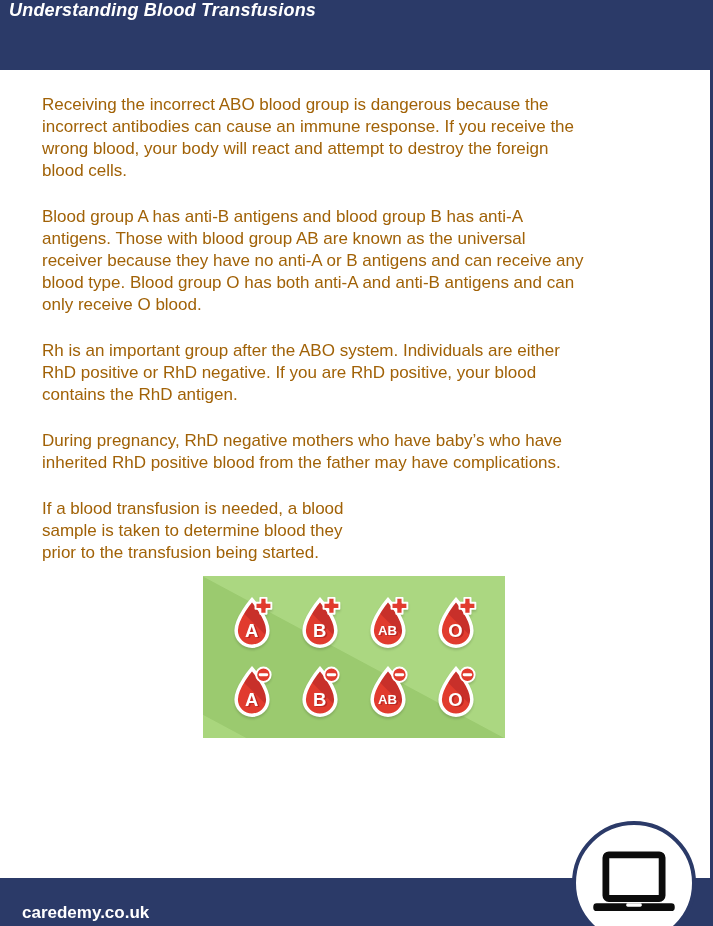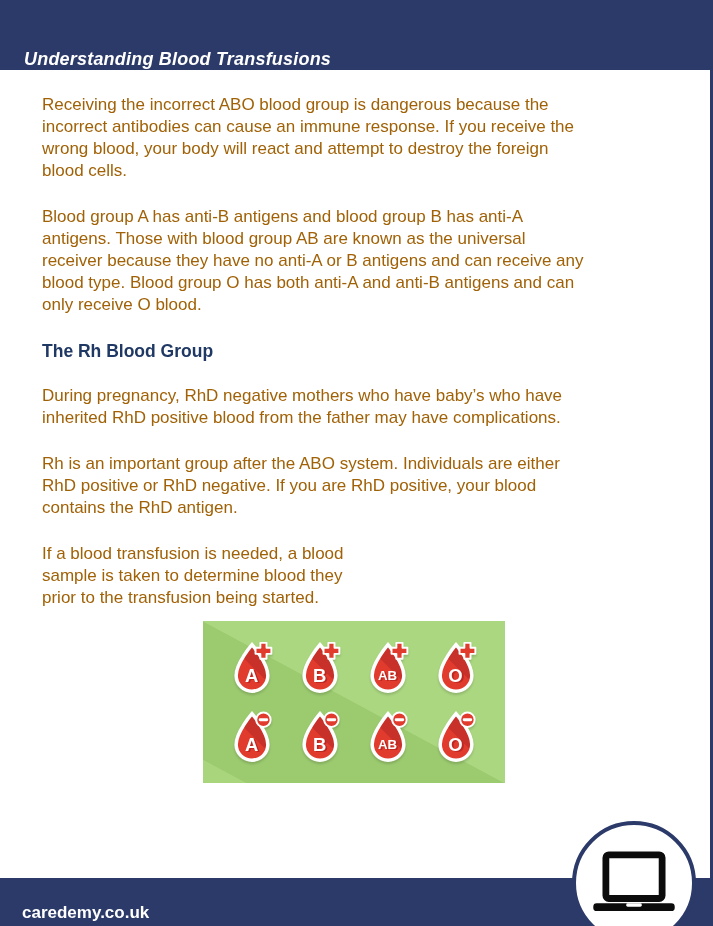--- a/index.html
+++ b/index.html
@@ -2,22 +2,22 @@
 <html><head>
 <meta charset="utf-8">
 <style>
   html,body{margin:0;padding:0;}
   .page{
     position:relative; width:713px; height:926px; background:#ffffff;
     overflow:hidden; box-sizing:border-box; border-right:3px solid #2b3a68;
     font-family:"Liberation Sans", sans-serif;
   }
   .header{
-    height:70px; background:#2b3a68; display:flex; align-items:flex-end;
-    padding-left:24px; box-sizing:border-box;
+    height:70px; background:#2b3a68; display:flex; align-items:flex-start;
+    padding-left:9px; box-sizing:border-box;
   }
   .header-title{
     color:#ffffff; font-weight:bold; font-style:italic; font-size:18px;
     letter-spacing:0.2px;
   }
   .content{ padding:0 40px 0 42px; }
   .section-heading{
     font-size:17.5px; font-weight:bold; color:#1f3864;
     margin:25px 0 0; line-height:20px;
   }
@@ -80,26 +80,25 @@
     <p class="para">Receiving the incorrect ABO blood group is dangerous because the
 incorrect antibodies can cause an immune response. If you receive the
 wrong blood, your body will react and attempt to destroy the foreign
 blood cells.</p>
     <p class="para">Blood group A has anti-B antigens and blood group B has anti-A
 antigens.  Those with blood group AB are known as the universal
 receiver because they have no anti-A or B antigens and can receive any
 blood type. Blood group O has both anti-A and anti-B antigens and can
 only receive O blood.</p>
 
-    <div class="section-heading">The Rh Blood Group</div>
-    <p class="para">During pregnancy, RhD negative mothers who have baby’s who have
-inherited RhD positive blood from the father may have complications.</p>
     <p class="para">Rh is an important group after the ABO system. Individuals are either
 RhD positive or RhD negative. If you are RhD positive, your blood
 contains the RhD antigen.</p>
+    <p class="para">During pregnancy, RhD negative mothers who have baby’s who have
+inherited RhD positive blood from the father may have complications.</p>
 
     <p class="para">If a blood transfusion is needed, a blood
 sample is taken to determine blood they
 prior to the transfusion being started.</p>
 
     <div class="figure">
       <div class="drop-row">
 
         <svg class="drop-svg" viewBox="0 0 50 62">
           <defs>

